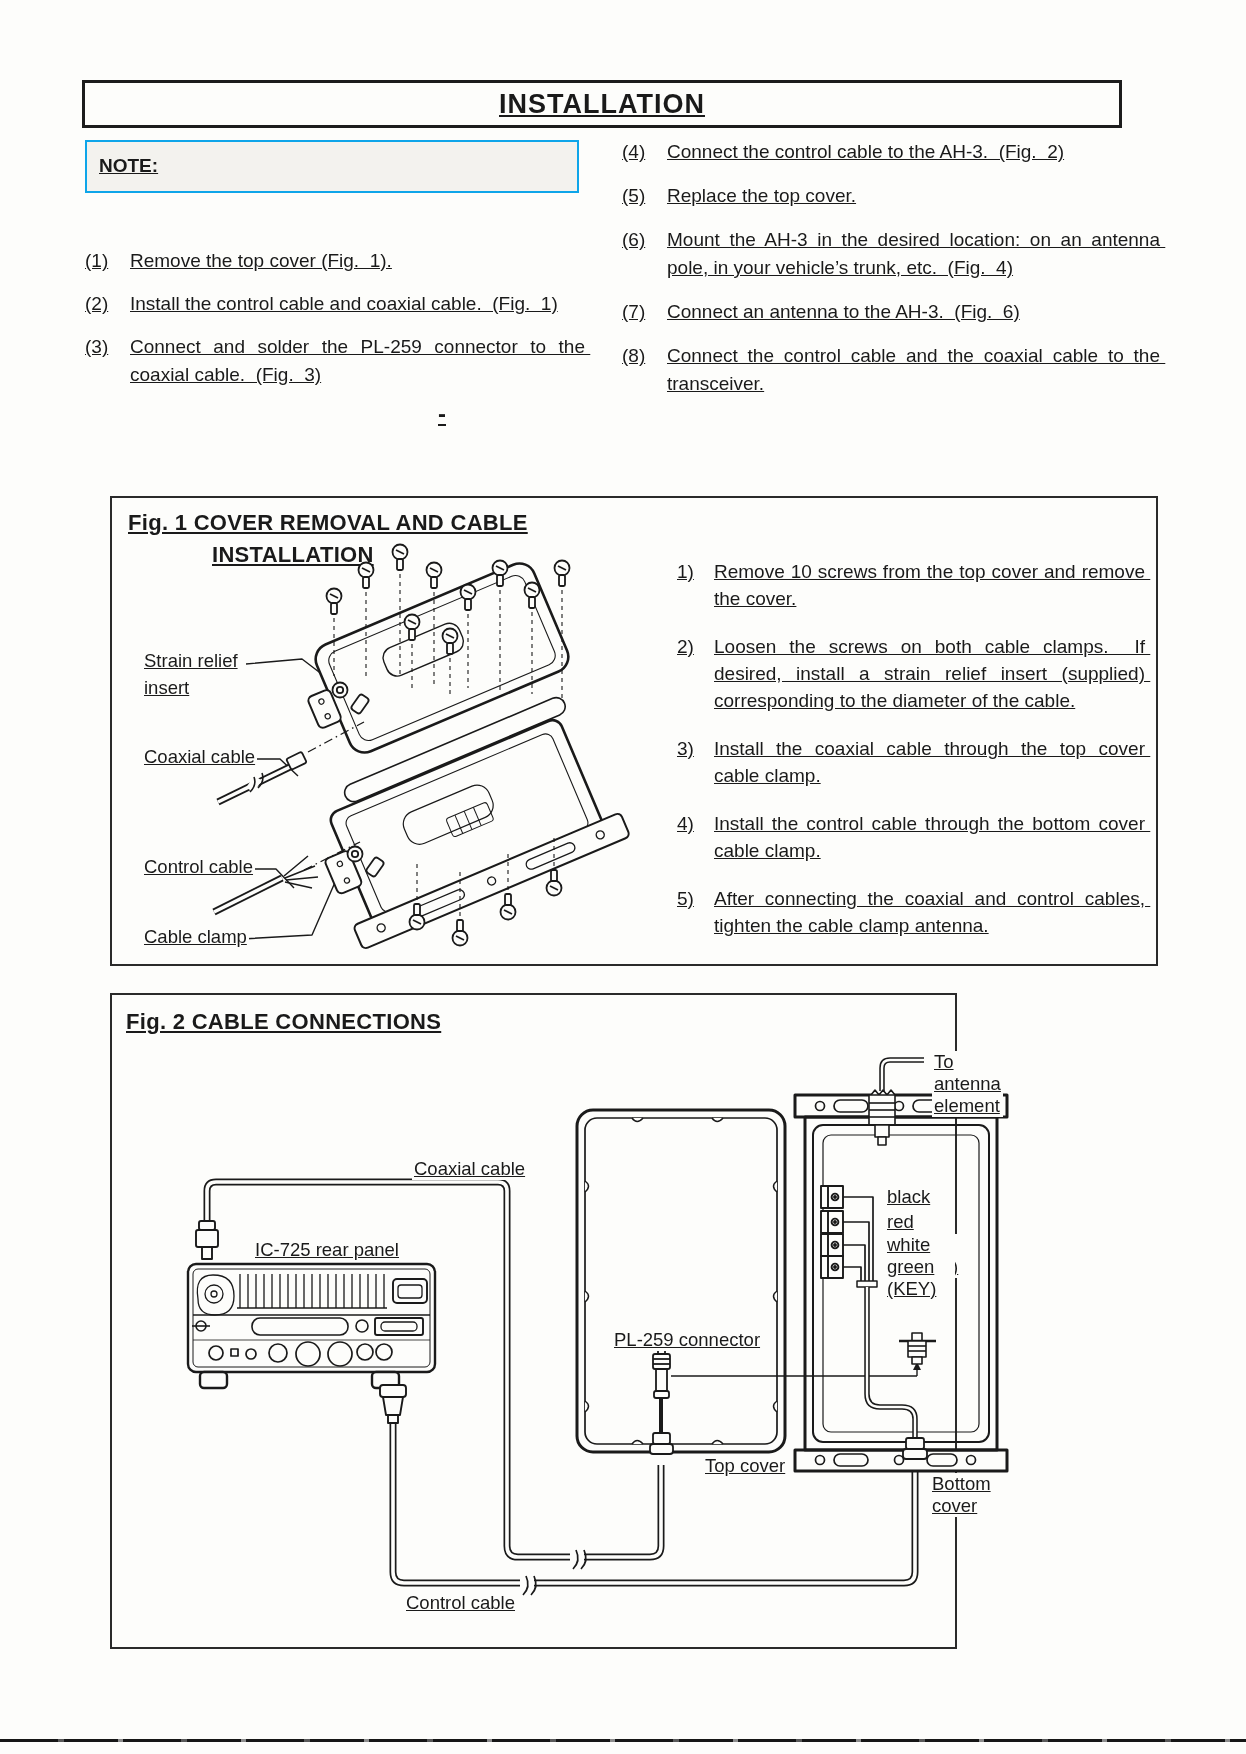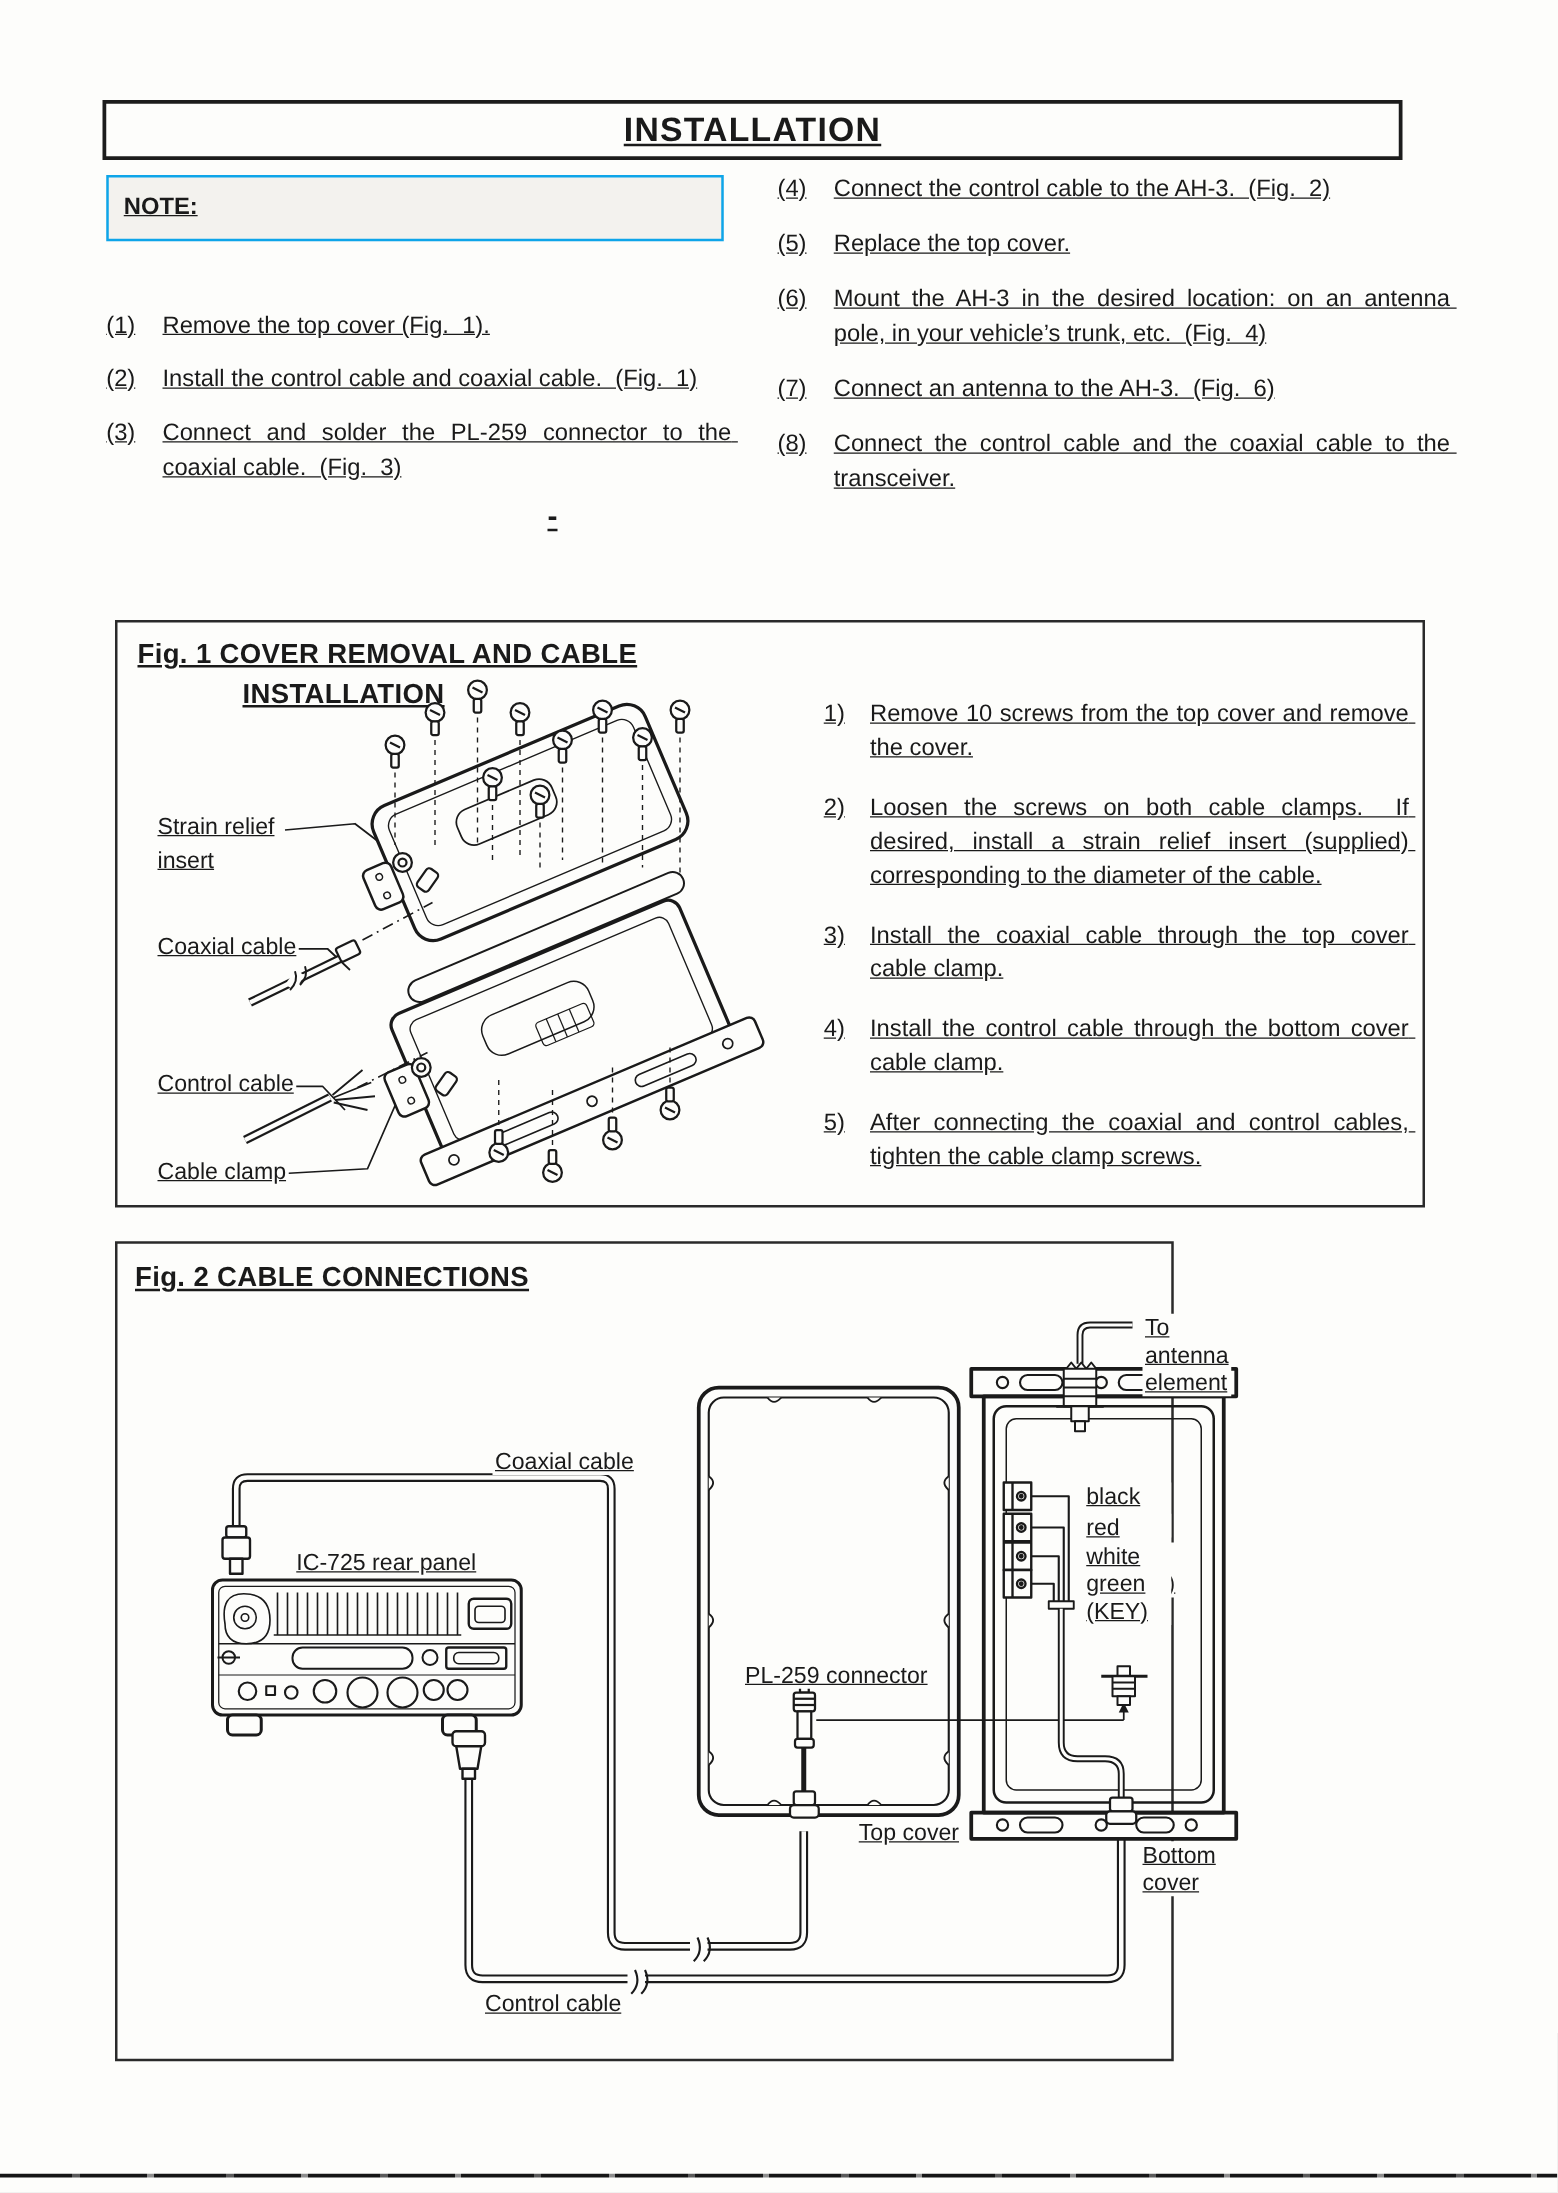--- a/index.html
+++ b/index.html
@@ -17,21 +17,21 @@
   .note-box .ntext{font-size:19px;line-height:27px;text-align:justify;white-space:pre-wrap;margin:0;}
   
   .steps{display:flex;flex-direction:column;}
   .step{display:flex;gap:9px;font-size:19px;line-height:28px;}
   .step .n{flex:0 0 36px;}
   .step .t{flex:1;text-align:justify;white-space:pre-wrap;}
   .steps-left{left:85px;top:247px;width:500px;gap:15px;}
   .steps-right{left:622px;top:138px;width:538px;gap:16px;}
   .mid-dash{left:438px;top:400px;font-size:24px;font-weight:bold;}
   
-  .figbox{border:2px solid #2a2a2a;background:#fdfdfb;box-sizing:border-box;}
+  .figbox{border:2px solid #2a2a2a;background:#fdfdfb;box-sizing:border-box;margin-left:18px;}
   .fig1{left:92px;top:496px;width:1048px;height:470px;}
   .fig2{left:92px;top:993px;width:847px;height:656px;}
   .figtitle{font-size:22px;font-weight:bold;letter-spacing:0.3px;}
   .fig-label{font-size:18.5px;line-height:22px;background:#fdfdfb;padding:0 2px;}
   .fig-steps{display:flex;flex-direction:column;gap:21px;}
   .fig-steps .step{font-size:19px;line-height:27px;}
   .fig-steps .step .n{flex:0 0 28px;}
   svg{position:absolute;left:0;top:0;}
   .bottom-rule{left:0;top:1739px;width:1246px;height:3px;
      background:repeating-linear-gradient(90deg,#161616 0 58px,#5a5a5a 58px 64px,#161616 64px 118px,#8d8d8d 118px 123px);}
@@ -272,21 +272,21 @@
       <div class="step">
         <span class="n">3)</span>
         <span class="t">Install the coaxial cable through the top cover cable clamp.</span>
       </div>
       <div class="step">
         <span class="n">4)</span>
         <span class="t">Install the control cable through the bottom cover cable clamp.</span>
       </div>
       <div class="step">
         <span class="n">5)</span>
-        <span class="t">After connecting the coaxial and control cables, tighten the cable clamp screws.</span>
+        <span class="t">After connecting the coaxial and control cables, tighten the cable clamp antenna.</span>
       </div>
     </div>
   </div>
 
   <div class="abs figbox fig2" style="position:absolute;">
     <svg width="1052" height="652" viewBox="0 0 1052 652" fill="none" stroke="#1a1a1a" stroke-linejoin="round">
 
       <path d="M95,236 V196 Q95,187 104,187 H386 Q395,187 395,196 V551 Q395,562 406,562 H538 Q549,562 549,551 V470" stroke-width="7"></path>
       <path d="M95,236 V196 Q95,187 104,187 H386 Q395,187 395,196 V551 Q395,562 406,562 H538 Q549,562 549,551 V470" stroke="#fdfdfb" stroke-width="3.6"></path>
 

